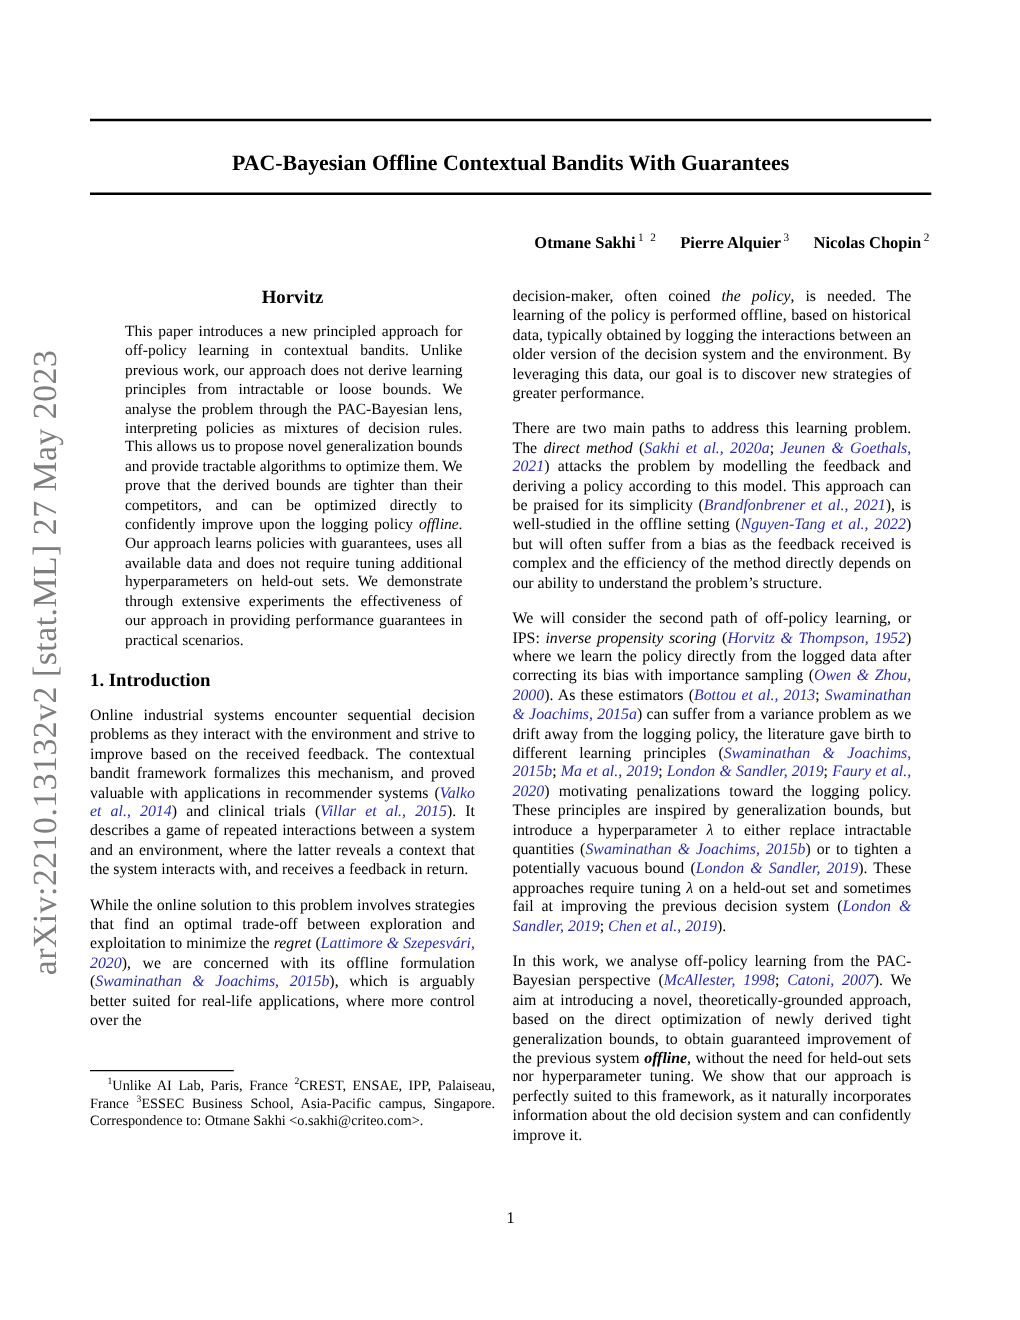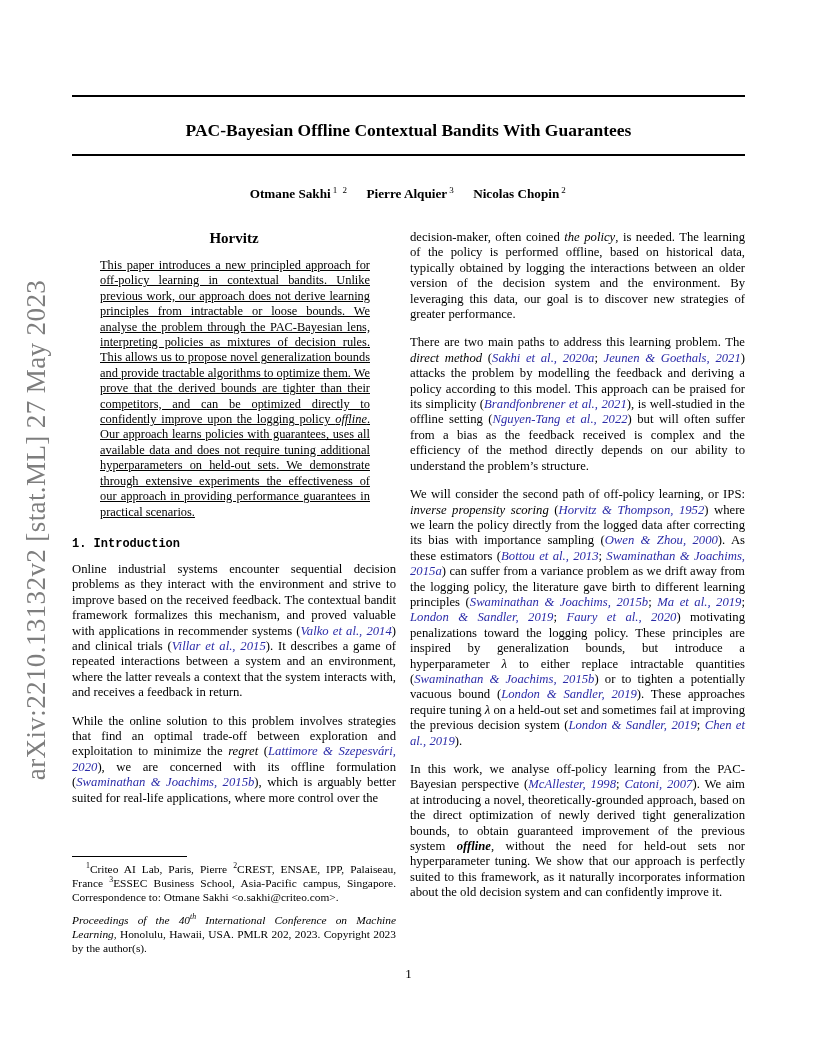--- a/index.html
+++ b/index.html
@@ -50,21 +50,21 @@
     font-size: 17.5px;
     font-weight: 700;
     margin: 0;
   }
 
   .author-line {
     position: absolute;
     left: 72px;
     top: 185px;
     width: 673px;
-    text-align: center;
+    text-align: right;
     font-size: 13.2px;
     font-weight: 700;
   }
   .author + .author { margin-left: 18px; }
   .author-sup {
     font-weight: 400;
     font-size: 9px;
     margin-left: 2px;
     letter-spacing: 1.5px;
   }
@@ -79,37 +79,35 @@
   .abstract-heading {
     text-align: center;
     font-size: 15px;
     font-weight: 700;
     margin: 0 0 11px 0;
   }
   .abstract-body {
     margin: 0 26px 0 28px;
     font-size: 12.4px;
     line-height: 15.4px;
-    text-decoration: underline;
   }
   p.body, .abstract-body {
     text-align: justify;
     hyphens: auto;
     -webkit-hyphens: auto;
   }
   p.body {
     font-size: 12.7px;
     line-height: 15.4px;
-    margin: 0 0 13px 0;
+    margin: 0 16px 13px 0;
   }
   .section-heading {
-    font-size: 12px;
+    font-size: 15px;
     font-weight: 700;
     margin: 17px 0 11px 0;
-    font-family: Liberation Mono, monospace;
   }
 
   .footnote-block {
     position: absolute;
     left: 72px;
     top: 856px;
     width: 324px;
   }
   .footnote-rule {
     width: 115px;
@@ -171,19 +169,18 @@
 
   <div class="col col-right">
     <p class="body"><span class="seg-p">decision-maker, often coined </span><span class="seg-i">the policy</span><span class="seg-p">, is needed.  The learning of the policy is performed offline, based on historical data, typically obtained by logging the interactions between an older version of the decision system and the environment. By leveraging this data, our goal is to discover new strategies of greater performance.</span></p>
     <p class="body"><span class="seg-p">There are two main paths to address this learning problem. The </span><span class="seg-i">direct method</span><span class="seg-p"> (</span><span class="seg-c">Sakhi et al., 2020a</span><span class="seg-p">; </span><span class="seg-c">Jeunen &amp; Goethals, 2021</span><span class="seg-p">) attacks the problem by modelling the feedback and deriving a policy according to this model. This approach can be praised for its simplicity (</span><span class="seg-c">Brandfonbrener et al., 2021</span><span class="seg-p">), is well-studied in the offline setting (</span><span class="seg-c">Nguyen-Tang et al., 2022</span><span class="seg-p">) but will often suffer from a bias as the feedback received is complex and the efficiency of the method directly depends on our ability to understand the problem’s structure.</span></p>
     <p class="body"><span class="seg-p">We will consider the second path of off-policy learning, or IPS: </span><span class="seg-i">inverse propensity scoring</span><span class="seg-p"> (</span><span class="seg-c">Horvitz &amp; Thompson, 1952</span><span class="seg-p">) where we learn the policy directly from the logged data after correcting its bias with importance sampling (</span><span class="seg-c">Owen &amp; Zhou, 2000</span><span class="seg-p">). As these estimators (</span><span class="seg-c">Bottou et al., 2013</span><span class="seg-p">; </span><span class="seg-c">Swaminathan &amp; Joachims, 2015a</span><span class="seg-p">) can suffer from a variance problem as we drift away from the logging policy, the literature gave birth to different learning principles (</span><span class="seg-c">Swaminathan &amp; Joachims, 2015b</span><span class="seg-p">; </span><span class="seg-c">Ma et al., 2019</span><span class="seg-p">; </span><span class="seg-c">London &amp; Sandler, 2019</span><span class="seg-p">; </span><span class="seg-c">Faury et al., 2020</span><span class="seg-p">) motivating penalizations toward the logging policy.  These principles are inspired by generalization bounds, but introduce a hyperparameter </span><span class="seg-i">λ</span><span class="seg-p"> to either replace intractable quantities (</span><span class="seg-c">Swaminathan &amp; Joachims, 2015b</span><span class="seg-p">) or to tighten a potentially vacuous bound (</span><span class="seg-c">London &amp; Sandler, 2019</span><span class="seg-p">). These approaches require tuning </span><span class="seg-i">λ</span><span class="seg-p"> on a held-out set and sometimes fail at improving the previous decision system (</span><span class="seg-c">London &amp; Sandler, 2019</span><span class="seg-p">; </span><span class="seg-c">Chen et al., 2019</span><span class="seg-p">).</span></p>
     <p class="body"><span class="seg-p">In this work, we analyse off-policy learning from the PAC-Bayesian perspective (</span><span class="seg-c">McAllester, 1998</span><span class="seg-p">; </span><span class="seg-c">Catoni, 2007</span><span class="seg-p">). We aim at introducing a novel, theoretically-grounded approach, based on the direct optimization of newly derived tight generalization bounds, to obtain guaranteed improvement of the previous system </span><span class="seg-b">offline</span><span class="seg-p">, without the need for held-out sets nor hyperparameter tuning. We show that our approach is perfectly suited to this framework, as it naturally incorporates information about the old decision system and can confidently improve it.</span></p>
   </div>
 
   <div class="footnote-block">
     <hr class="footnote-rule">
-    <p class="footnote affiliations"><span class="seg-s">1</span><span class="seg-p">Criteo AI Lab, Paris, Pierre </span><span class="seg-s">2</span><span class="seg-p">CREST, ENSAE, IPP, Palaiseau, France </span><span class="seg-s">3</span><span class="seg-p">ESSEC Business School, Asia-Pacific campus, Singapore. Correspondence to: Otmane Sakhi &lt;o.sakhi@criteo.com&gt;.</span></p>
-    <p class="footnote conference"><span class="seg-i">Proceedings of the 40</span><span class="seg-is">th</span><span class="seg-i"> International Conference on Machine Learning</span><span class="seg-p">, Honolulu, Hawaii, USA. PMLR 202, 2023. Copyright 2023 by the author(s).</span></p>
+    <p class="footnote affiliations"><span class="seg-s">1</span><span class="seg-p">Unlike AI Lab, Paris, France </span><span class="seg-s">2</span><span class="seg-p">CREST, ENSAE, IPP, Palaiseau, France </span><span class="seg-s">3</span><span class="seg-p">ESSEC Business School, Asia-Pacific campus, Singapore. Correspondence to: Otmane Sakhi &lt;o.sakhi@criteo.com&gt;.</span></p>
   </div>
 
   <div class="page-number">1</div>
 
 </div>
 
 </body></html>

